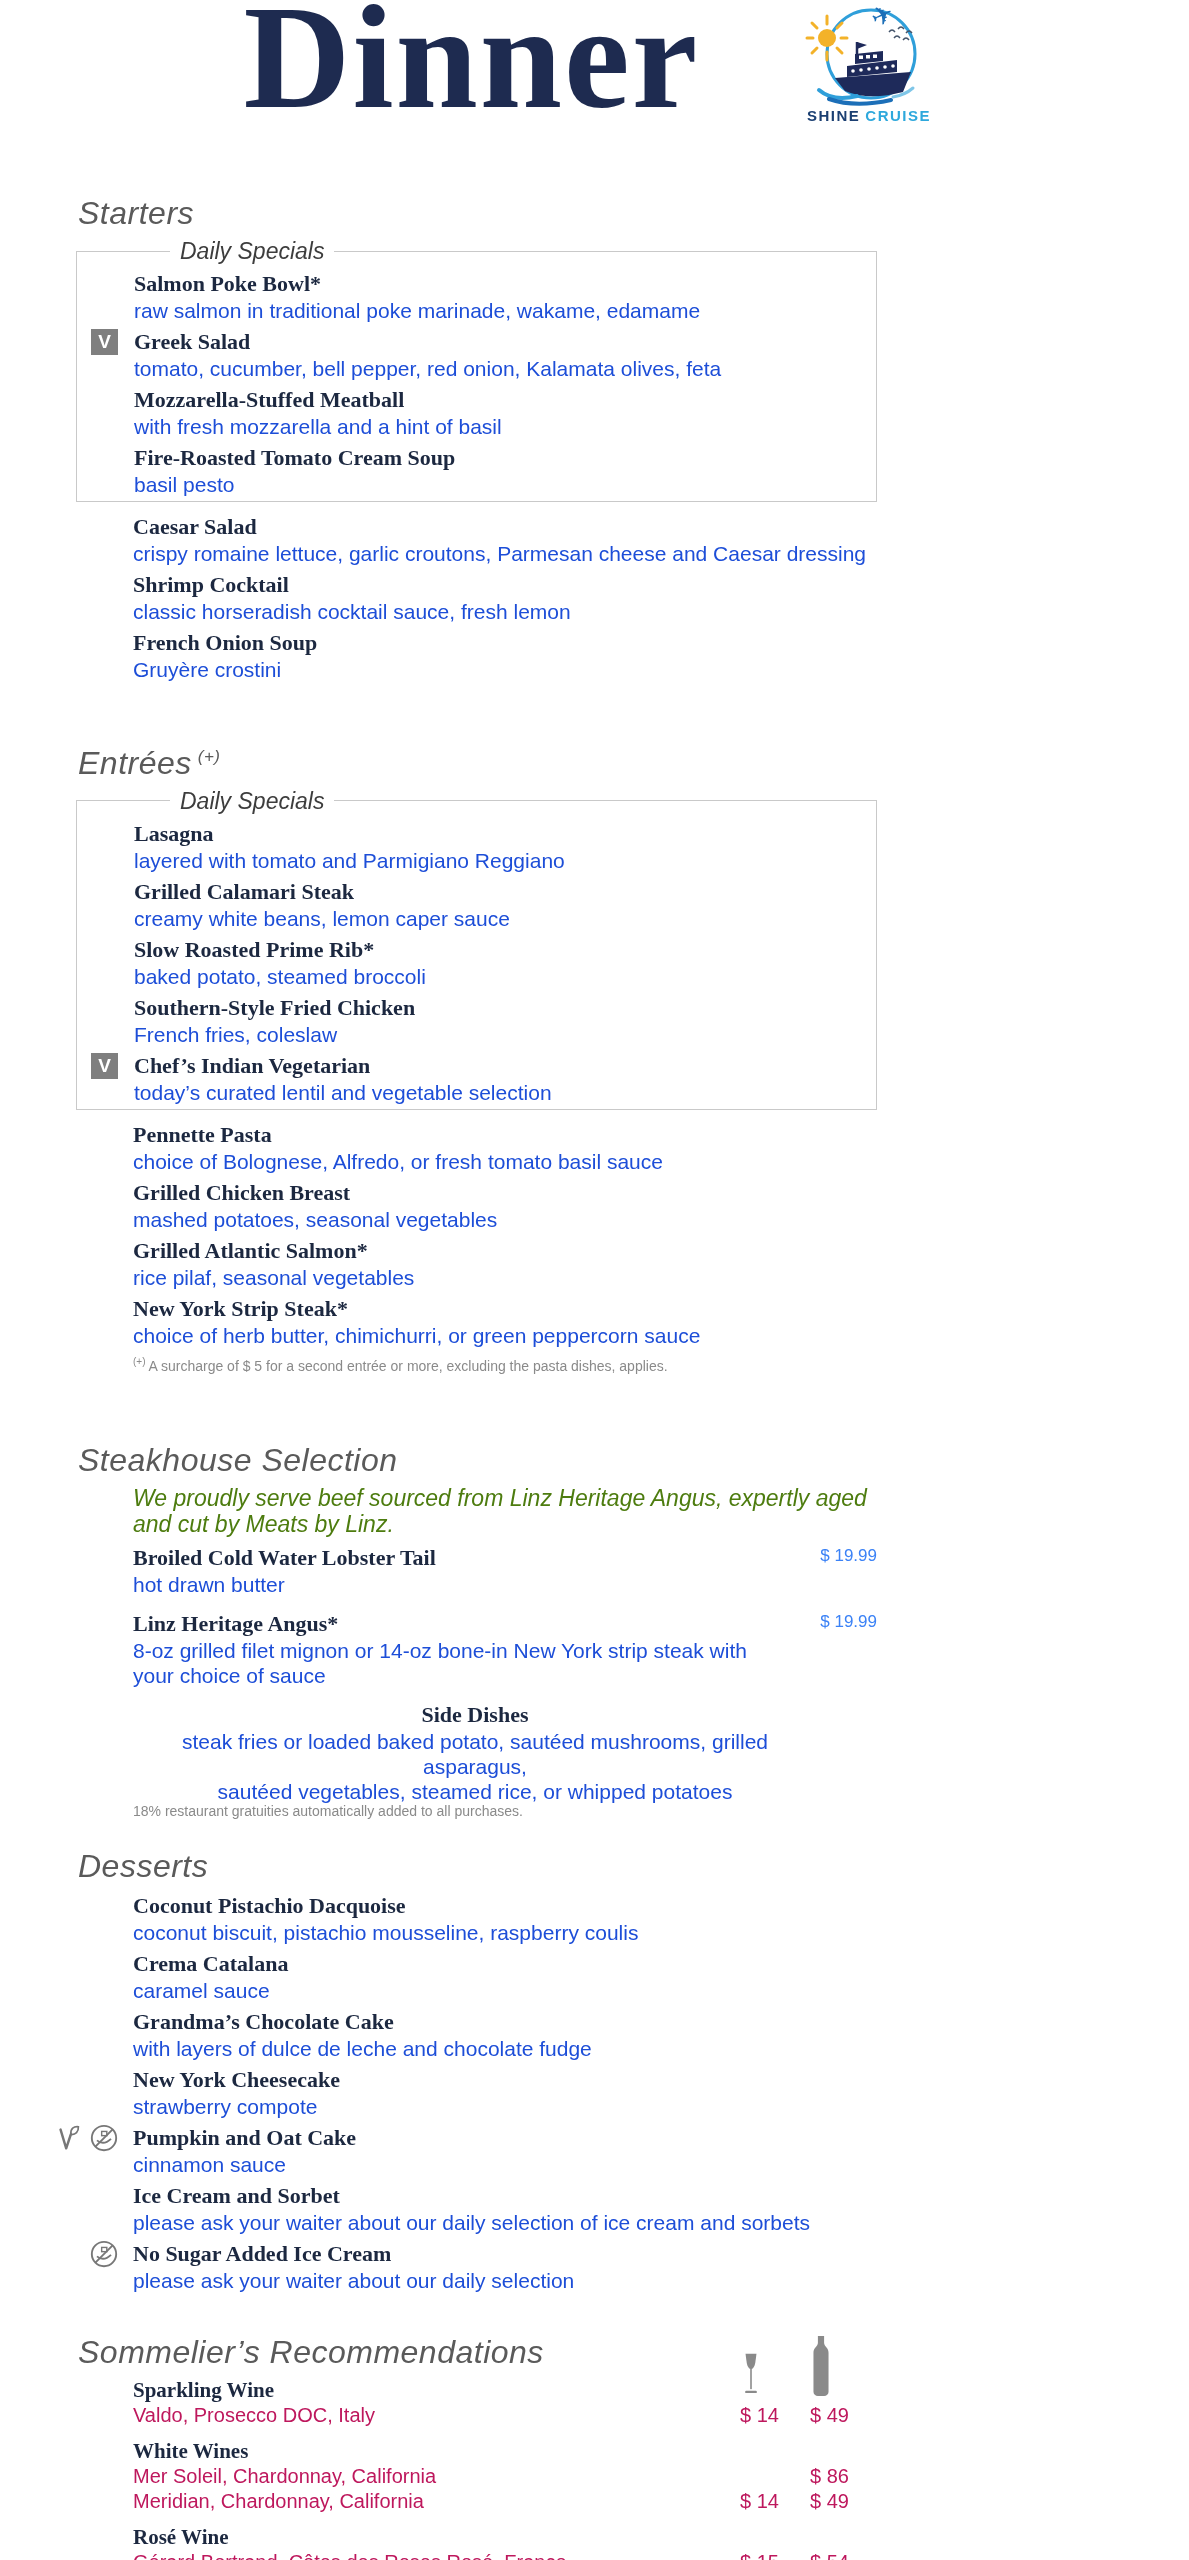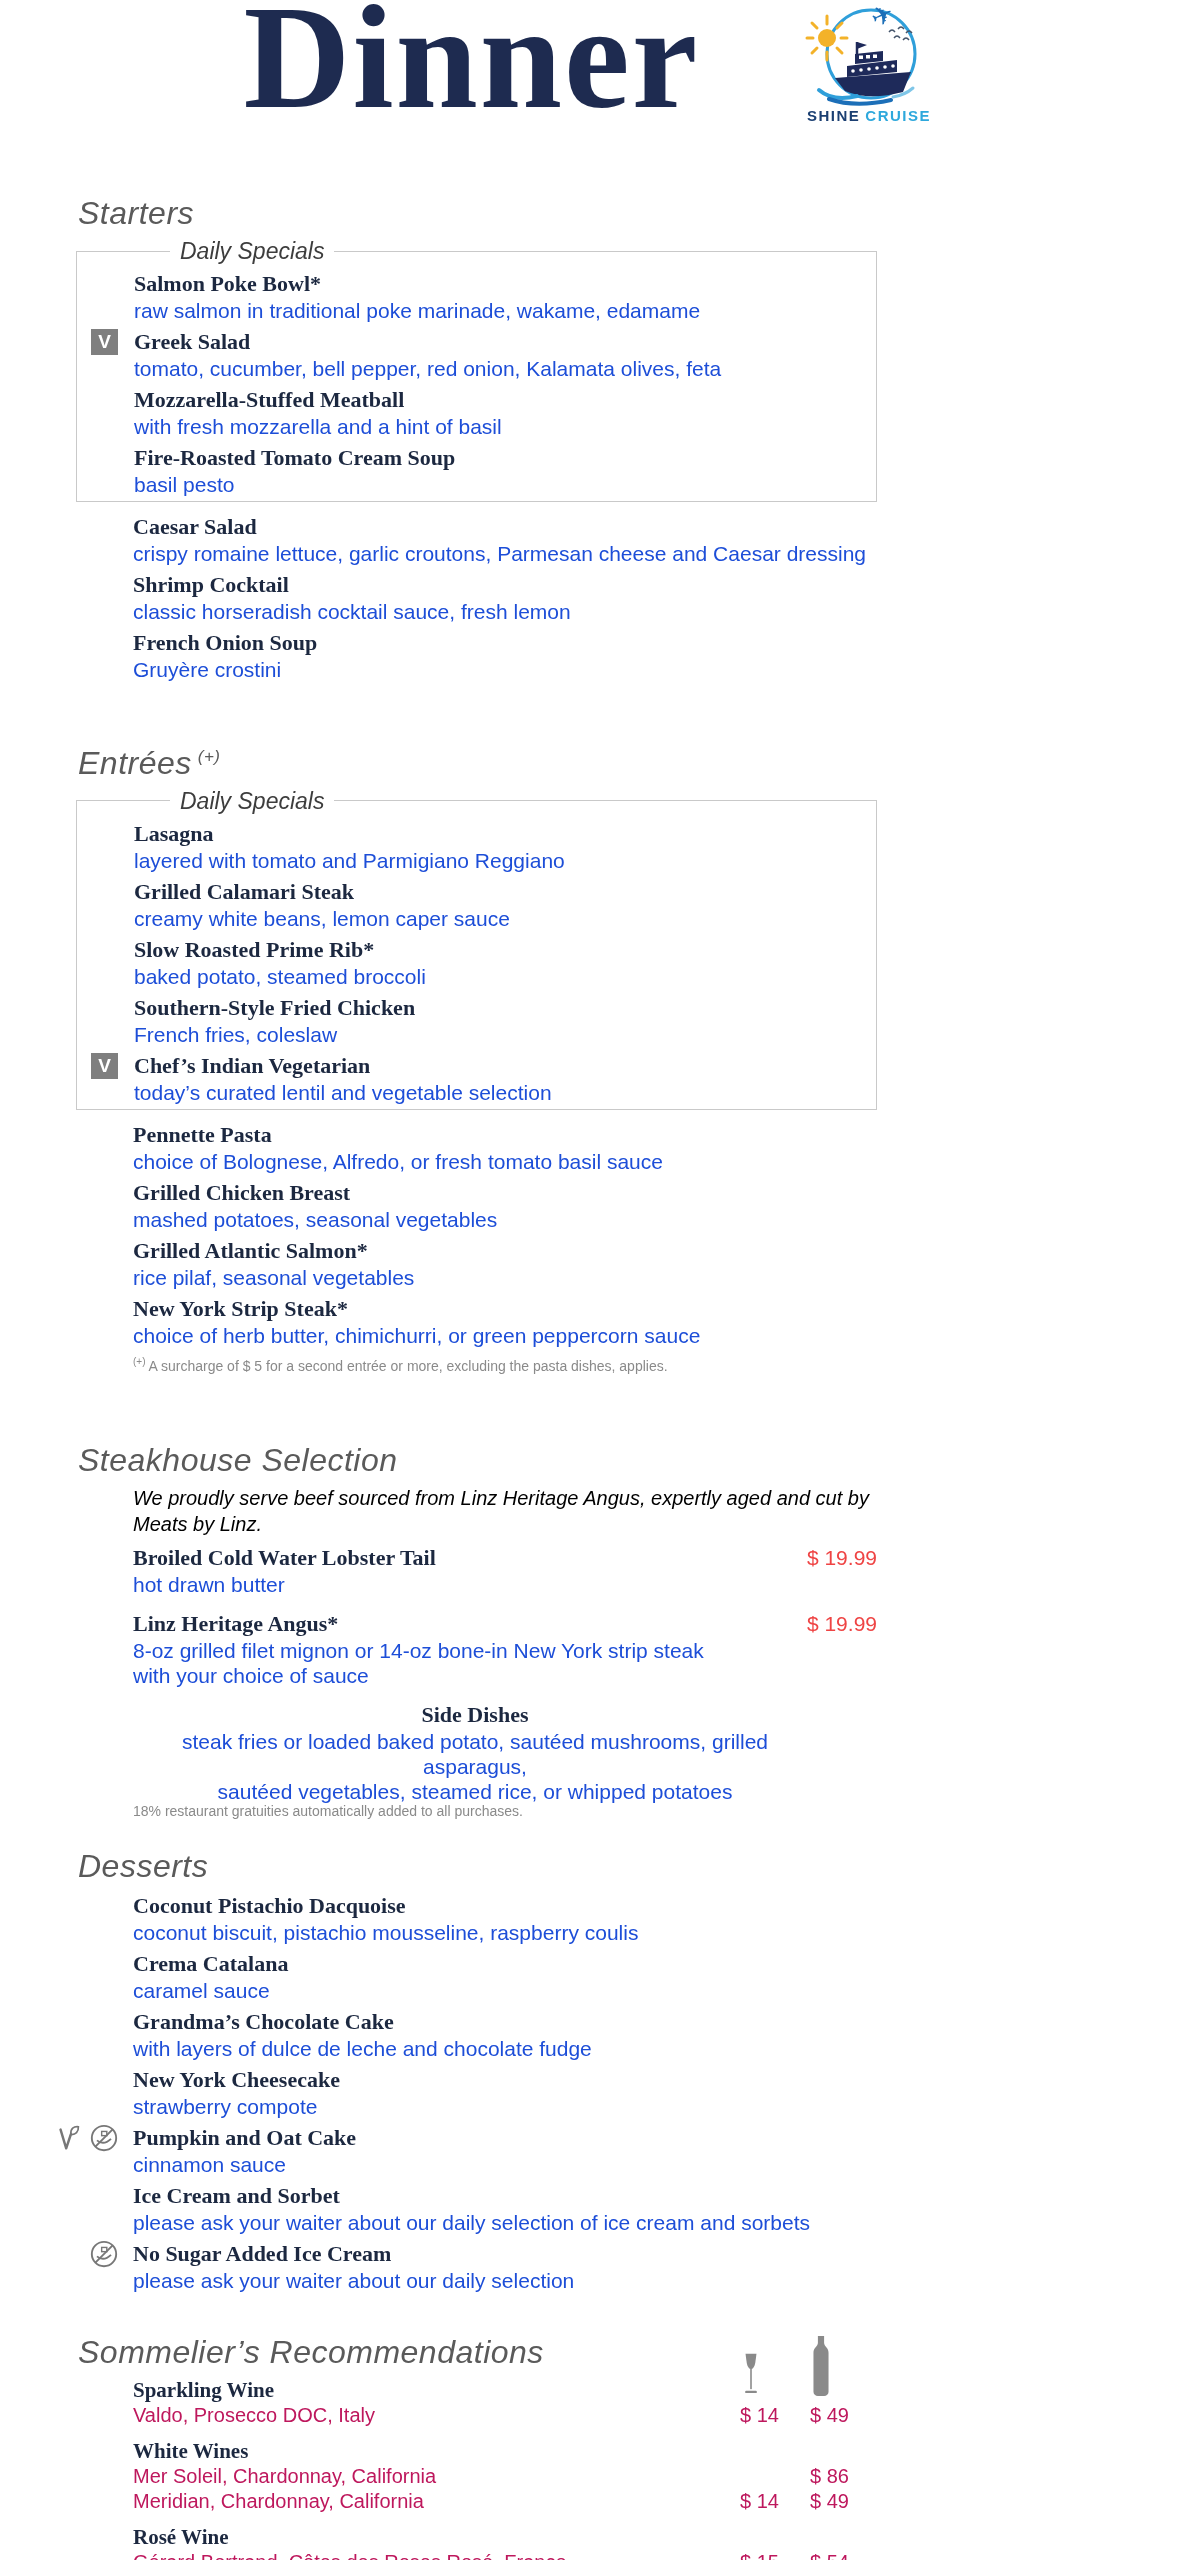--- a/index.html
+++ b/index.html
@@ -27,24 +27,24 @@
   .mi-t{font-family:"Liberation Serif",serif;font-weight:bold;font-size:22px;line-height:29px;
         color:#1c2840;}
   .mi-d{font-size:21px;line-height:25px;color:#1d4ed8;white-space:pre-line;}
   .v-badge{position:absolute;left:-43px;top:2px;width:27px;height:26px;background:#7f7f7f;
         color:#fff;font-size:19px;font-weight:bold;display:flex;align-items:center;justify-content:center;}
   .badges{position:absolute;top:0;right:calc(100% + 14px);display:flex;gap:5px;align-items:center;}
   .fn{font-size:14px;line-height:19px;color:#8a8a8a;}
   .entree-fn{margin:3px 66px 0 133px;}
   .entree-fn .sup{font-size:10px;vertical-align:super;margin-right:3px;}
   
-  .steak-intro{font-style:italic;font-size:20px;line-height:26px;color:#000000;margin:2px 66px 6px 133px;}
+  .steak-intro{font-style:italic;font-size:23px;line-height:26px;color:#4d7c0f;margin:2px 66px 6px 133px;}
   .steak-row{display:flex;margin:0 66px 12px 133px;}
   .steak-main{flex:1;padding-right:20px;}
-  .steak-price{font-size:21px;color:#ef4444;white-space:nowrap;padding-top:3px;margin-left:40px;}
+  .steak-price{font-size:17px;color:#3b82f6;white-space:nowrap;padding-top:3px;margin-left:40px;}
   .steak-fn{margin:-2px 66px 0 133px;}
   
   .sommelier{position:relative;}
   .wine-icons{position:absolute;top:2px;right:94px;display:flex;align-items:flex-end;}
   .wi-cell{width:56px;display:flex;justify-content:center;}
   .wi-cell + .wi-cell{margin-left:14px;}
   .wine-group{margin:0 94px 10px 133px;}
   .wg-name{font-family:"Liberation Serif",serif;font-weight:bold;font-size:21px;line-height:26px;color:#1c2840;}
   .wine-row{display:flex;font-size:20px;line-height:25px;color:#be185d;}
   .wine-name{flex:1;}

